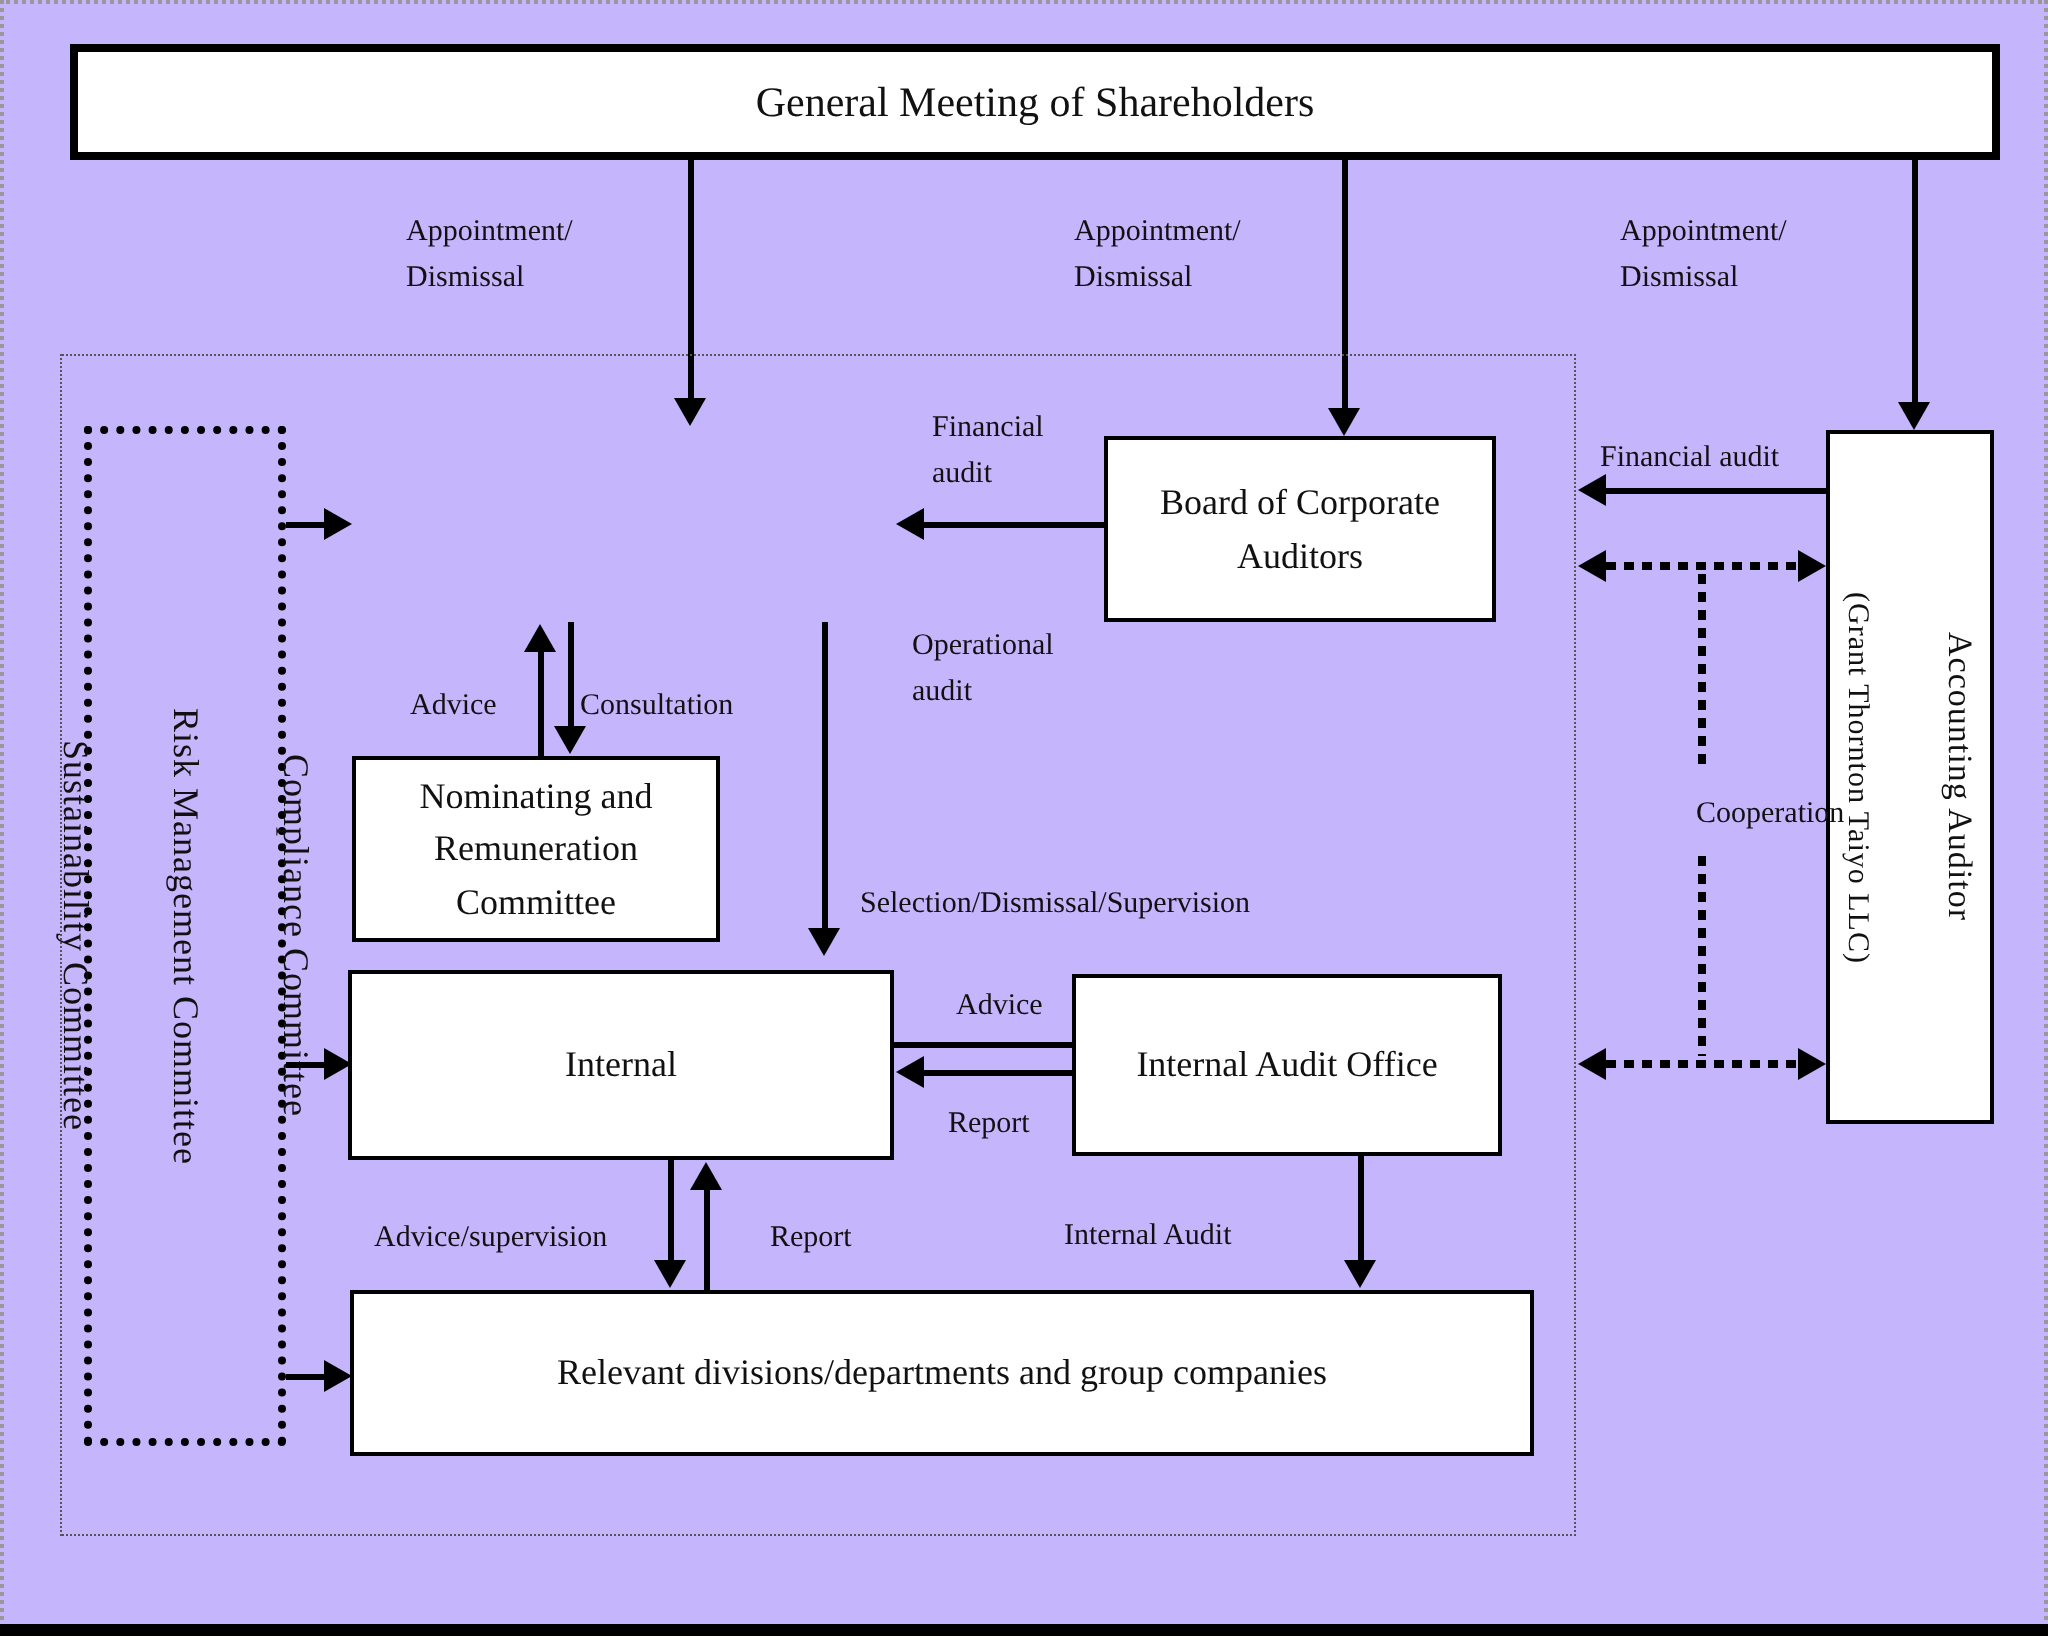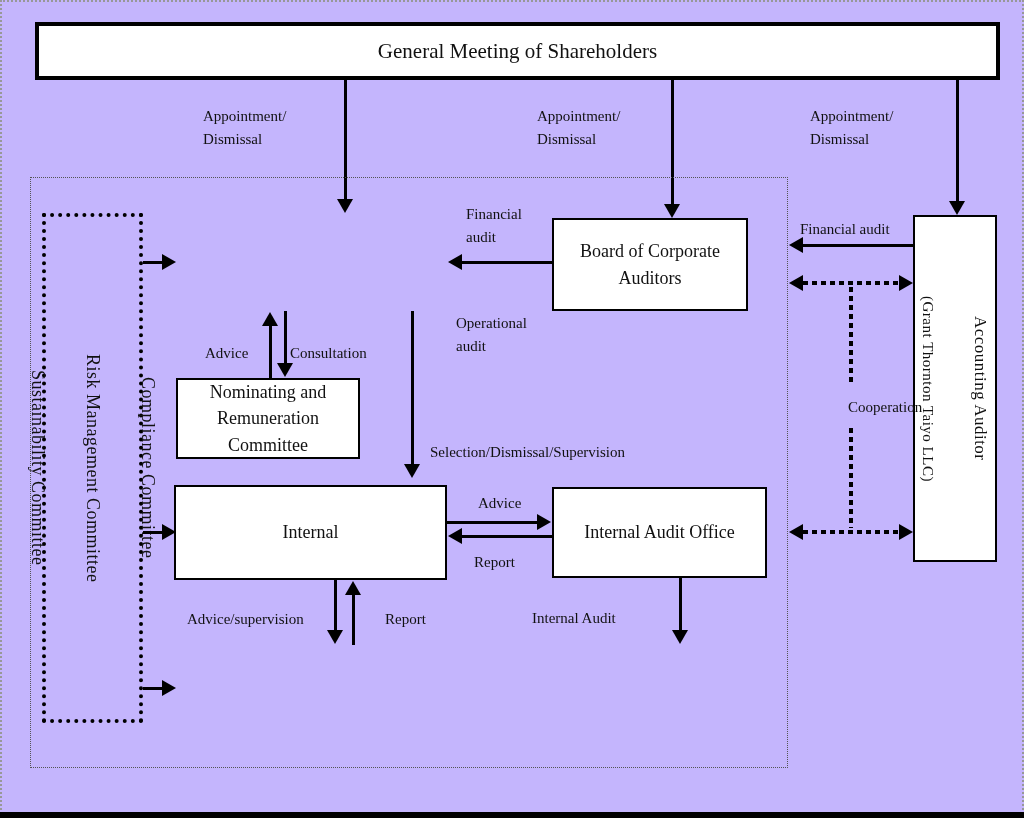--- a/index.html
+++ b/index.html
@@ -84,50 +84,51 @@
   <div class="lbl" style="left:456px; top:284px;margin-top:28px;">Operational
 audit</div>
 
   <div class="ah ah-up" style="left:262px; top:312px;"></div>
   <div class="vline" style="left:269px; top:325px; height:53px;"></div>
   <div class="vline" style="left:284px; top:311px; height:53px;"></div>
   <div class="ah ah-down" style="left:277px; top:363px;"></div>
   <div class="lbl" style="left:205px; top:342px;">Advice</div>
   <div class="lbl" style="left:290px; top:342px;">Consultation</div>
 
-  <div class="box" style="left:176px; top:378px; width:184px; height:81px;">Nominating and
+  <div class="box" style="left:176px; top:378px; width:184px; height:93px;">Nominating and
 Remuneration
 Committee</div>
 
   <div class="vline" style="left:411px; top:311px; height:155px;"></div>
   <div class="ah ah-down" style="left:404px; top:464px;"></div>
   <div class="lbl" style="left:430px; top:400px;margin-top:41px;">Selection/Dismissal/Supervision</div>
 
   <div class="box" style="left:174px; top:485px; width:273px; height:95px;">Internal</div>
 
   <div class="hline" style="left:447px; top:521px; width:91px;"></div>
   <div class="ah ah-right" style="left:537px; top:514px;"></div>
   <div class="hline" style="left:461px; top:535px; width:91px;"></div>
   <div class="ah ah-left" style="left:448px; top:528px;"></div>
   <div class="lbl" style="left:478px; top:492px;">Advice</div>
   <div class="lbl" style="left:474px; top:551px;">Report</div>
 
-  <div class="box" style="left:552px; top:487px; width:215px; height:91px;">Internal Audit Office</div>
+  <div class="box" style="left:536px; top:487px; width:215px; height:91px;">Internal Audit Office</div>
 
   <div class="vline" style="left:334px; top:580px; height:52px;"></div>
   <div class="ah ah-down" style="left:327px; top:630px;"></div>
   <div class="ah ah-up" style="left:345px; top:581px;"></div>
   <div class="vline" style="left:352px; top:594px; height:51px;"></div>
   <div class="lbl" style="left:187px; top:608px;">Advice/supervision</div>
   <div class="lbl" style="left:385px; top:608px;">Report</div>
 
   <div class="vline" style="left:679px; top:578px; height:54px;"></div>
   <div class="ah ah-down" style="left:672px; top:630px;"></div>
   <div class="lbl" style="left:532px; top:607px;">Internal Audit</div>
 
+  <div class="box" style="left:175px; top:645px; width:592px; height:83px;">Relevant divisions/departments and group companies</div>
 
   <div class="box" style="left:913px; top:215px; width:84px; height:347px;">
     <div class="vtext">
       <span class="vcol" style="font-size:17px;">Accounting Auditor</span>
       <span class="vcol" style="font-size:15px;">(Grant Thornton Taiyo LLC)</span>
     </div>
   </div>
 
   <div class="hline" style="left:802px; top:244px; width:111px;"></div>
   <div class="ah ah-left" style="left:789px; top:237px;"></div>

